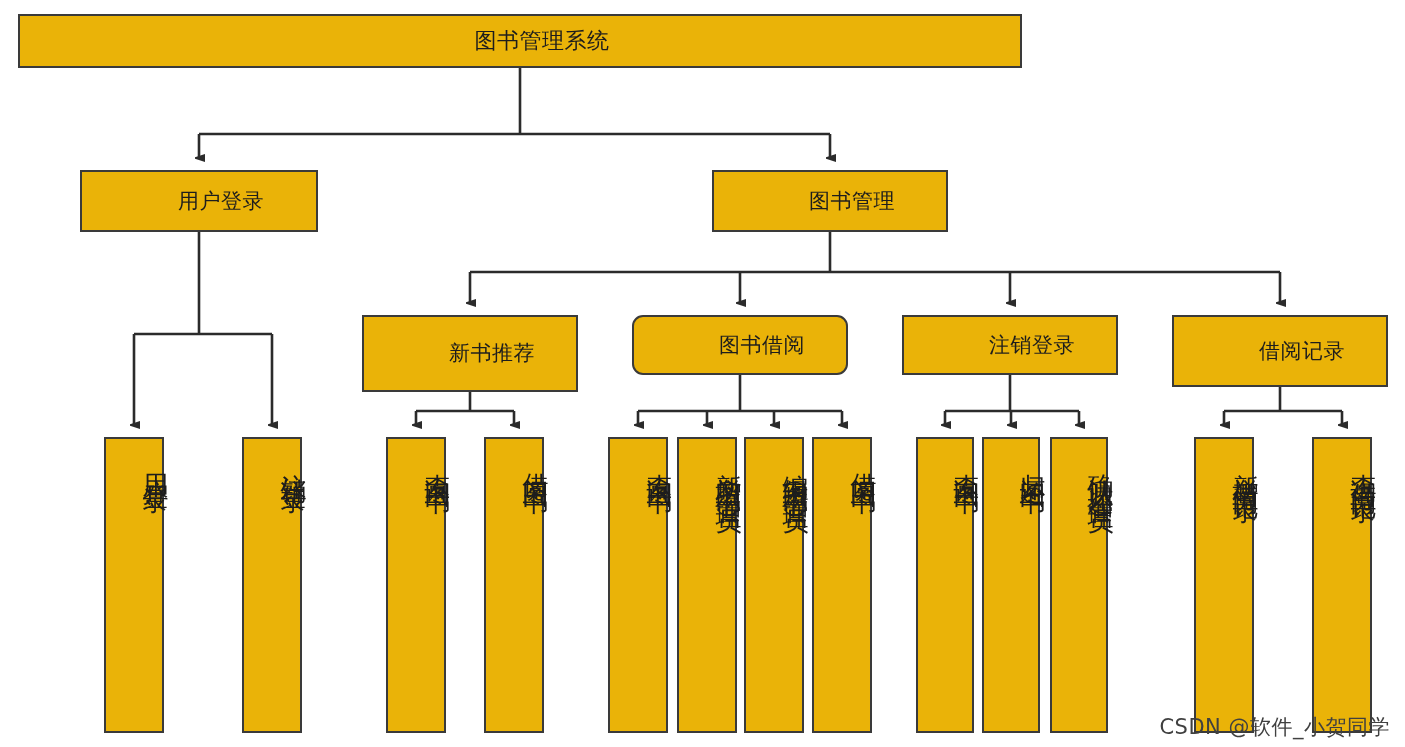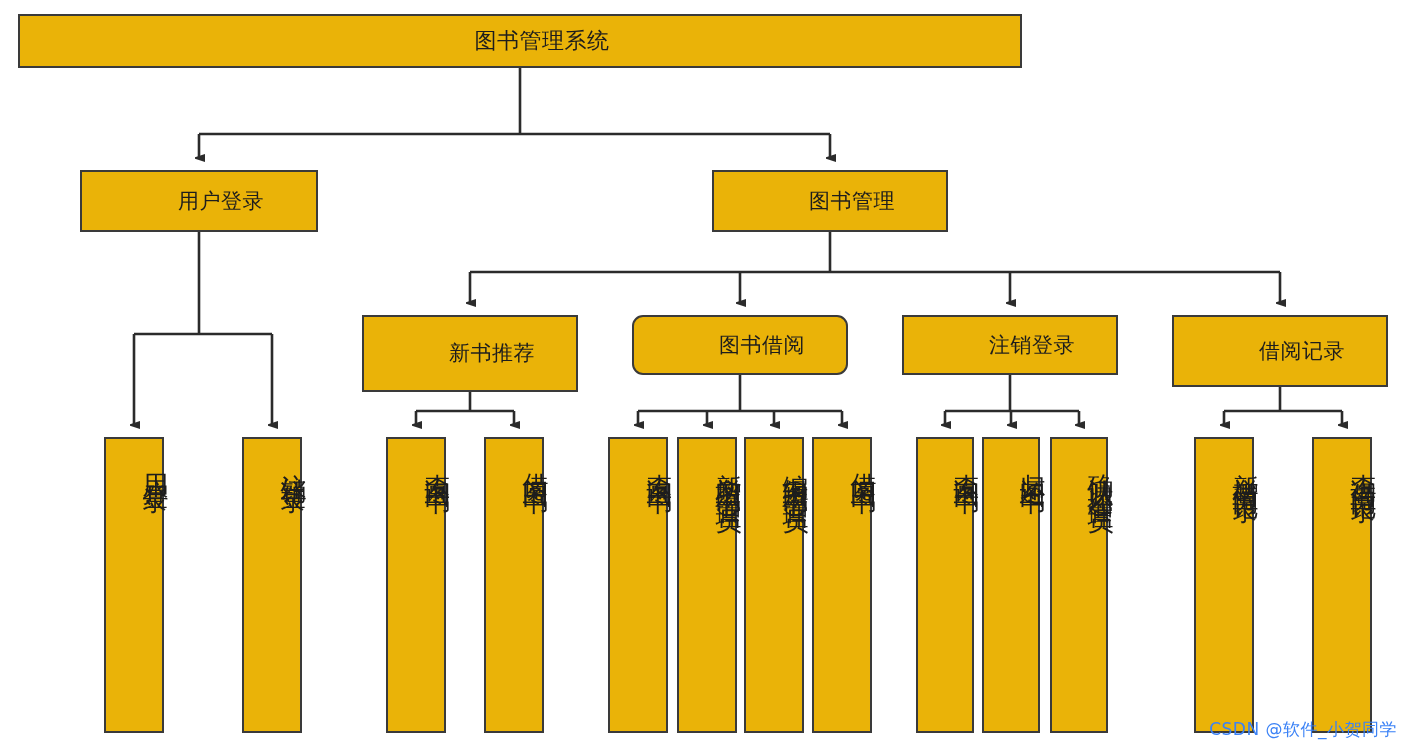--- a/index.html
+++ b/index.html
@@ -55,24 +55,24 @@
     writing-mode: vertical-rl;
     text-orientation: upright;
     font-size: 26px;
     letter-spacing: 5px;
     line-height: 1;
     white-space: nowrap;
   }
   .node.root .label { font-size: 22px; }
   .watermark {
     position: absolute;
-    right: 8px;
+    right: 15px;
     bottom: 6px;
-    font-size: 17px;
-    color: #3b82f6;
+    font-size: 21px;
+    color: #404040;
     white-space: nowrap;
     letter-spacing: 0.5px;
   }
 </style>
 </head>
 <body>
 
 <div id="diagram-root">
 
   <svg id="wires" viewBox="0 0 1405 747">

